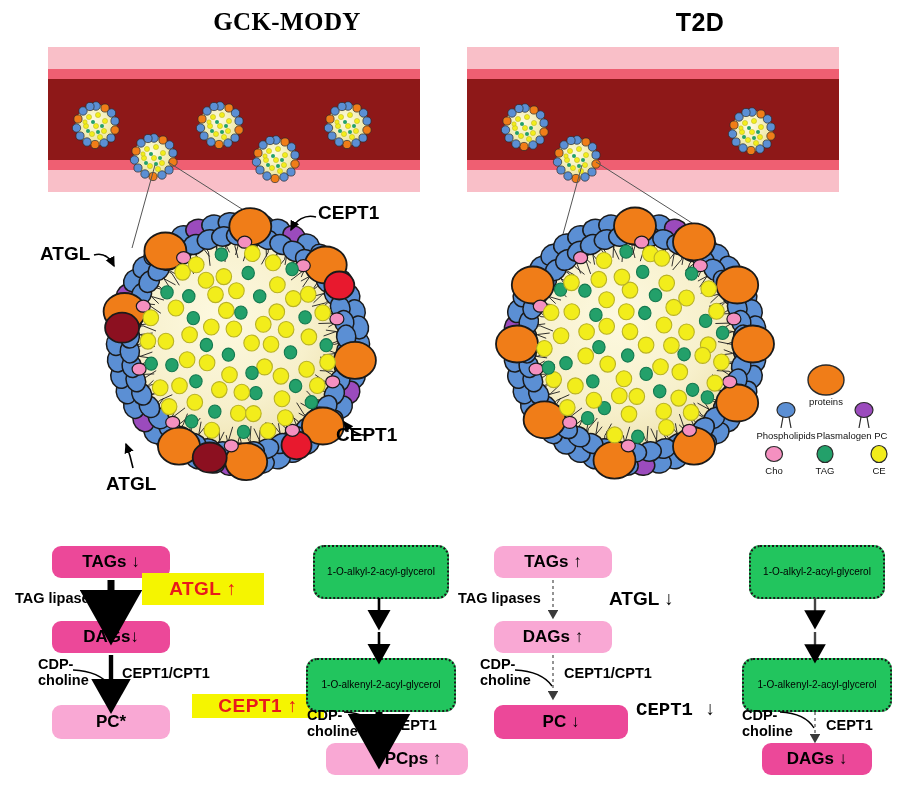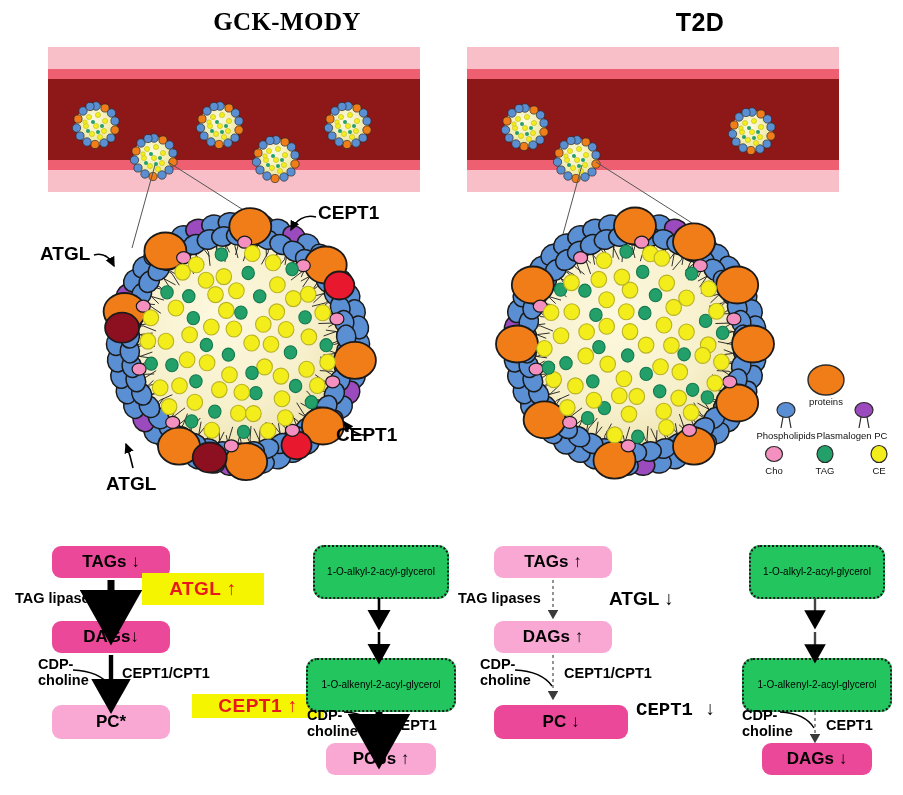--- a/index.html
+++ b/index.html
@@ -844,21 +844,21 @@
 <div class="hbox" style="left:192px;top:694px;width:132px;height:24px;">CEPT1  ↑</div>
 
 <div class="dbox" style="left:313px;top:545px;width:132px;height:50px;">
   <span>1-O-alkyl-2-</span>
   <span>acyl-glycerol</span>
 </div>
 <div class="dbox" style="left:306px;top:658px;width:146px;height:50px;">
   <span>1-O-alkenyl-2-</span>
   <span>acyl-glycerol</span>
 </div>
-<div class="pbox pink" style="left:326px;top:743px;width:110px;height:32px;">PCps ↑</div>
+<div class="pbox pink" style="left:326px;top:743px;width:110px;height:32px;padding-left:32px;">PCps ↑</div>
 
 <svg class="arrowsvg" style="left:300px;top:540px;" width="180" height="240">
   <line x1="79" y1="58" x2="79" y2="78" stroke="#000" stroke-width="2.6" marker-end="url(#thickhead)"></line>
   <line x1="79" y1="92" x2="79" y2="112" stroke="#000" stroke-width="2.6" marker-end="url(#thickhead)"></line>
   <line x1="79" y1="172" x2="79" y2="196" stroke="#000" stroke-width="7" marker-end="url(#thickhead)"></line>
   <path d="M44,172 C62,173 72,178 78,188" stroke="#000" stroke-width="1.4" fill="none"></path>
 </svg>
 
 <div class="ptxt" style="left:307px;top:707px;">
   <span>CDP-</span><br>

